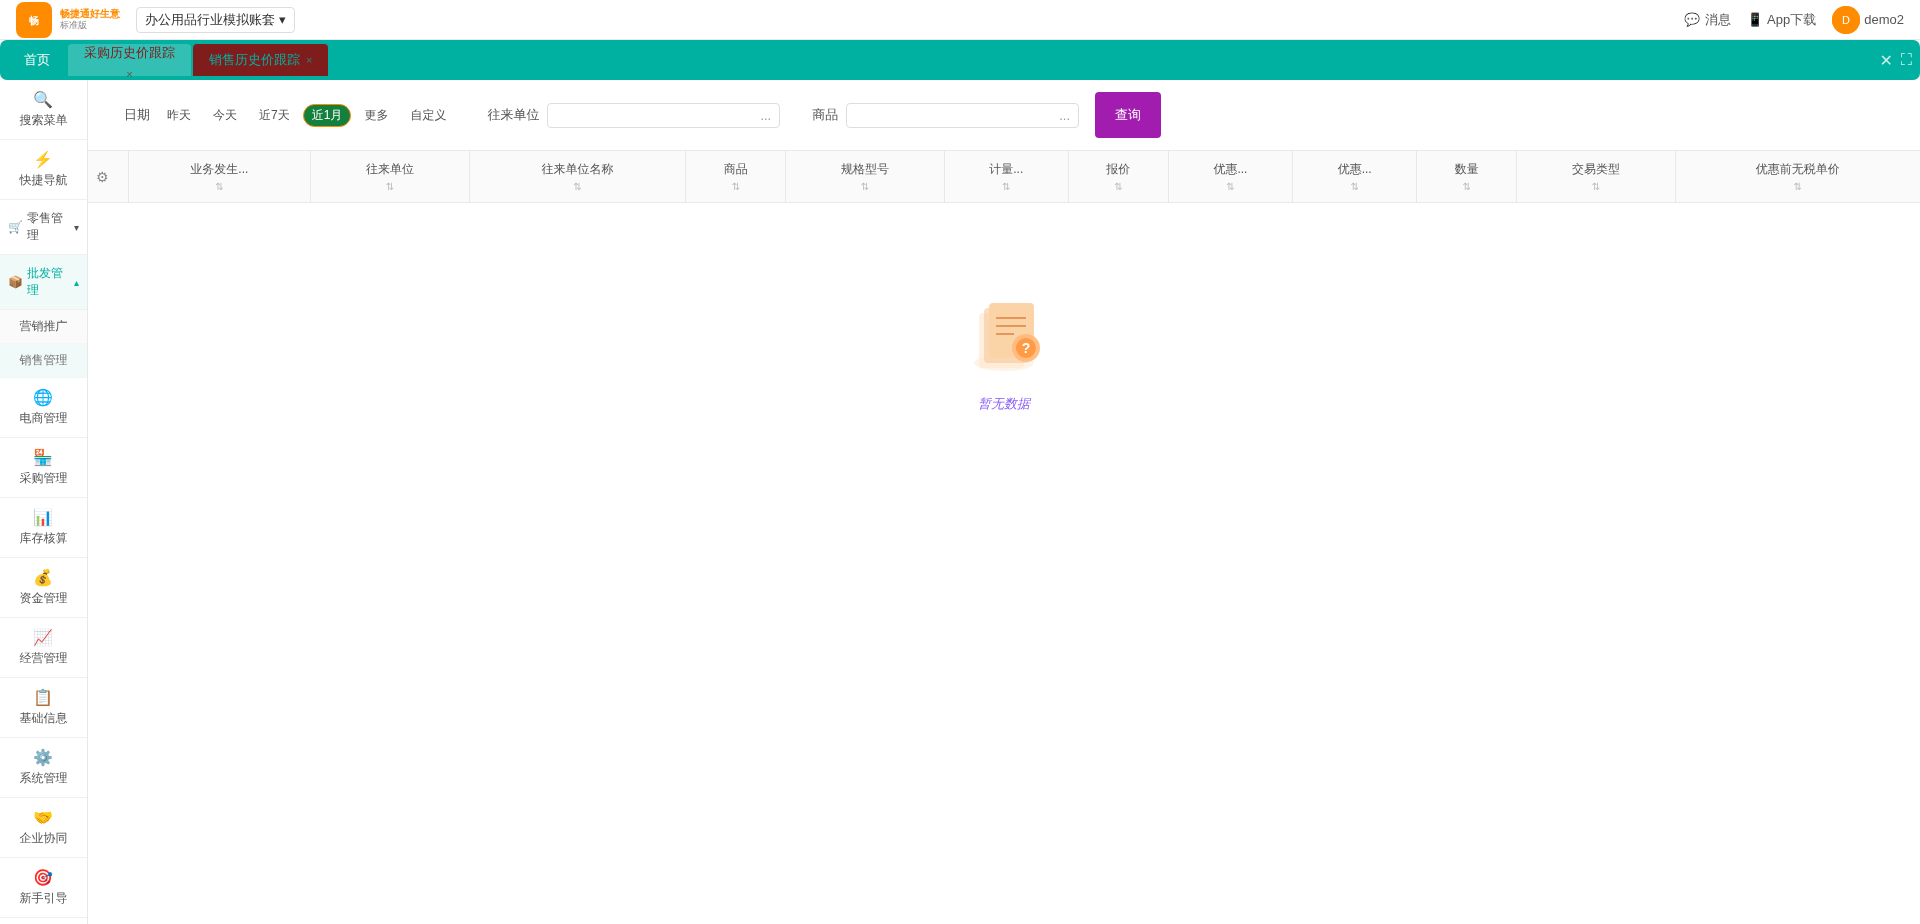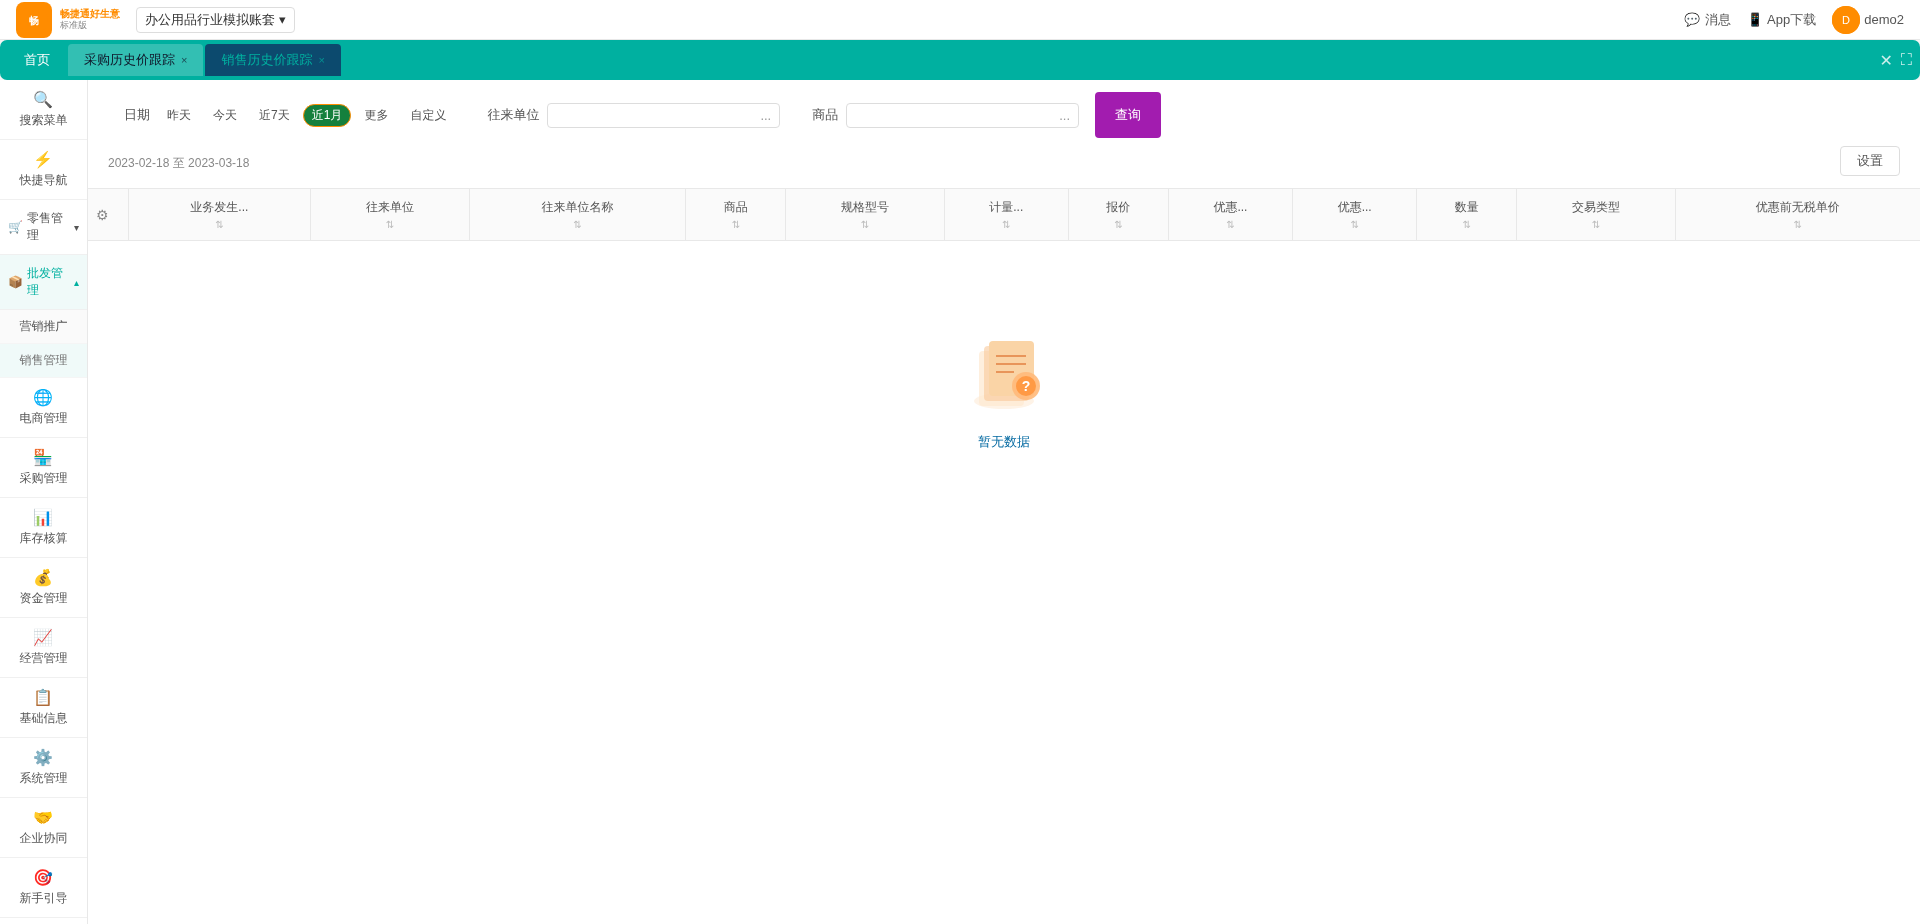--- a/index.html
+++ b/index.html
@@ -11,22 +11,22 @@
     .logo { width: 36px; height: 36px; background: #ff8c00; border-radius: 8px; display: flex; align-items: center; justify-content: center; color: white; font-size: 10px; font-weight: bold; flex-shrink: 0; }
     .app-selector { display: flex; align-items: center; gap: 4px; font-size: 13px; color: #333; cursor: pointer; border: 1px solid #ddd; padding: 3px 8px; border-radius: 4px; margin-left: 8px; }
     .top-bar-right { display: flex; align-items: center; gap: 16px; font-size: 13px; color: #555; }
     .top-right-item { display: flex; align-items: center; gap: 4px; cursor: pointer; }
     .avatar { width: 28px; height: 28px; background: #ff8c00; border-radius: 50%; display: flex; align-items: center; justify-content: center; color: white; font-size: 11px; }
 
     
     .tab-bar { height: 40px; background: #00b0a0; display: flex; align-items: center; padding: 0 8px; gap: 2px; flex-shrink: 0; border-radius: 7px; }
     .tab { height: 32px; padding: 0 16px; display: flex; align-items: center; gap: 6px; border-radius: 4px 4px 0 0; font-size: 13px; cursor: pointer; white-space: nowrap; }
     .tab.home { background: transparent; color: white; }
-    .tab.inactive { background: rgba(255,255,255,0.2); color: #0f172a; }
-    .tab.active { background: #0c4a6e; color: #00b0a0; font-weight: 500; }
+    .tab.inactive { background: rgba(255,255,255,0.2); color: #7f1d1d; flex-direction: column; }
+    .tab.active { background: #7f1d1d; color: #00b0a0; font-weight: 500; }
     .tab-close { font-size: 11px; color: inherit; opacity: 0.7; cursor: pointer; }
     .tab-bar-actions { margin-left: auto; display: flex; align-items: center; gap: 8px; }
     .tab-action-btn { color: white; background: none; border: none; font-size: 16px; cursor: pointer; opacity: 0.8; }
 
     
     .main-layout { display: flex; flex: 1; overflow: hidden; }
 
     
     .sidebar { width: 88px; background: #fff; border-right: 1px solid #e8e8e8; display: flex; flex-direction: column; flex-shrink: 0; overflow-y: auto; }
     .sidebar-item { padding: 10px 4px; text-align: center; font-size: 12px; color: #555; cursor: pointer; border-bottom: 1px solid #f0f0f0; display: flex; flex-direction: column; align-items: center; gap: 3px; }
@@ -67,21 +67,21 @@
     .data-table th { background: #fafafa; border-bottom: 1px solid #e8e8e8; border-right: 1px solid #e8e8e8; padding: 10px 8px; font-size: 12px; color: #555; font-weight: normal; text-align: left; white-space: nowrap; position: sticky; top: 0; }
     .data-table th:last-child { border-right: none; }
     .col-sort { display: flex; align-items: center; gap: 3px; flex-direction: column; }
     .sort-icon { color: #bbb; font-size: 10px; }
     .settings-col { width: 40px; text-align: center; }
     .gear-btn { background: none; border: none; cursor: pointer; color: #888; font-size: 14px; }
 
     
     .empty-state { flex: 1; display: flex; flex-direction: column; align-items: center; justify-content: center; padding: 80px 0; }
     .empty-icon { width: 100px; height: 100px; margin-bottom: 12px; position: relative; }
-    .empty-text { font-size: 13px; color: #0369a1; }
+    .empty-text { font-size: 13px; color: #8b5cf6; font-style: italic; }
 
     
     ::-webkit-scrollbar { width: 6px; height: 6px; }
     ::-webkit-scrollbar-track { background: #f1f1f1; }
     ::-webkit-scrollbar-thumb { background: #ccc; border-radius: 3px; }
   </style>
 </head>
 <body>
 
 <div class="top-bar">
@@ -237,24 +237,20 @@
 
         <div class="filter-group">
           <span class="filter-label">商品</span>
           <div class="filter-input">
             <input type="text" style="width: 200px;">
             <span class="filter-input-dots">...</span>
           </div>
         </div>
 
         <button class="query-btn">查询</button>
-      </div>
-      <div style="display:flex;align-items:center;justify-content:space-between;margin-top:8px">
-        <span class="date-range">2023-02-18 至 2023-03-18</span>
-        <button class="settings-btn">设置</button>
       </div>
     </div>
 
     <div class="table-container">
       <table class="data-table">
         <thead>
           <tr>
             <th class="settings-col">
               <button class="gear-btn">⚙</button>
             </th>

